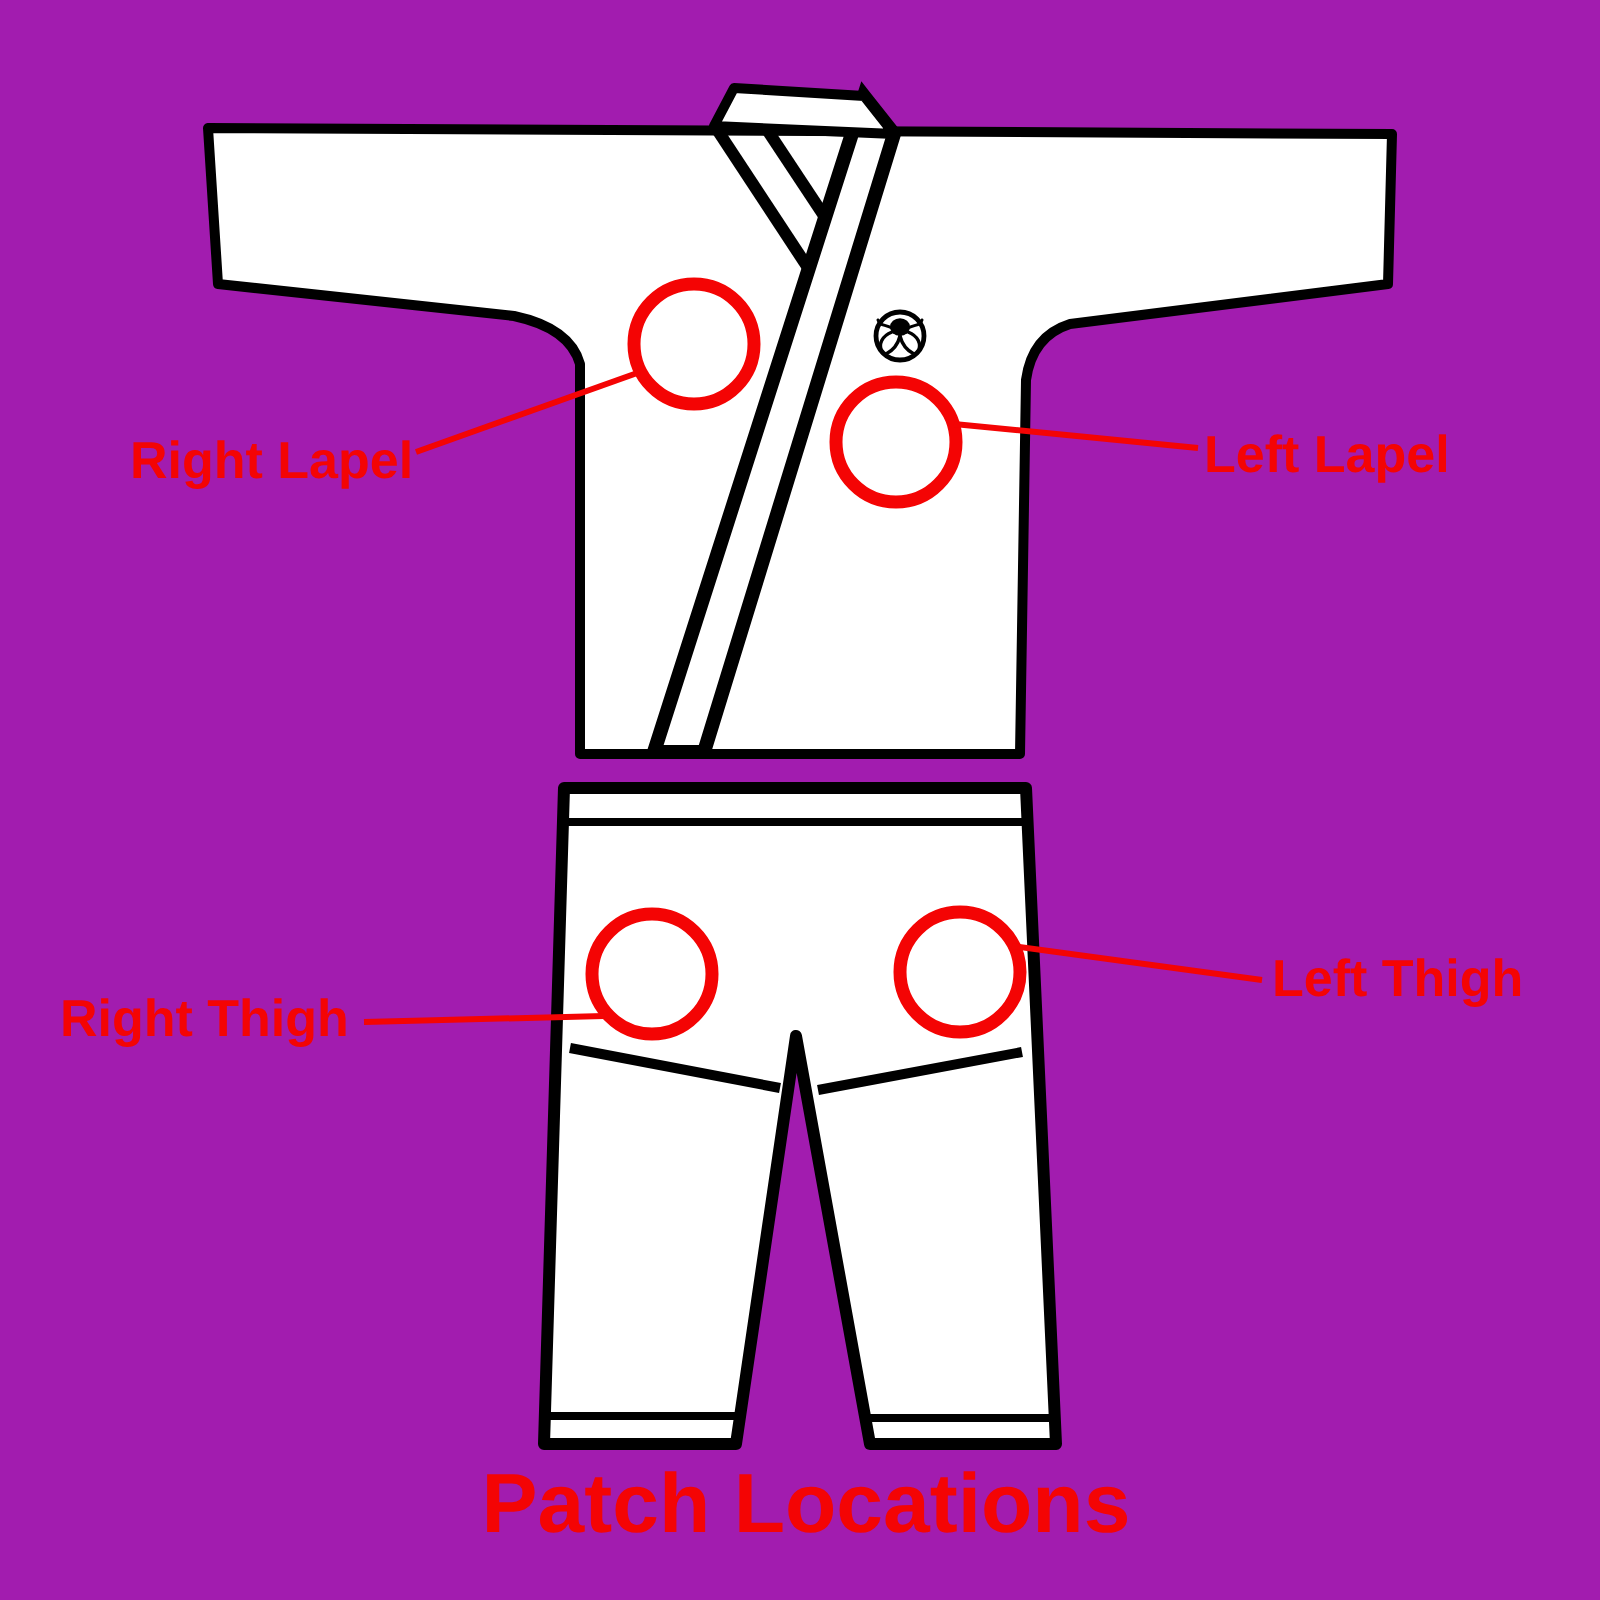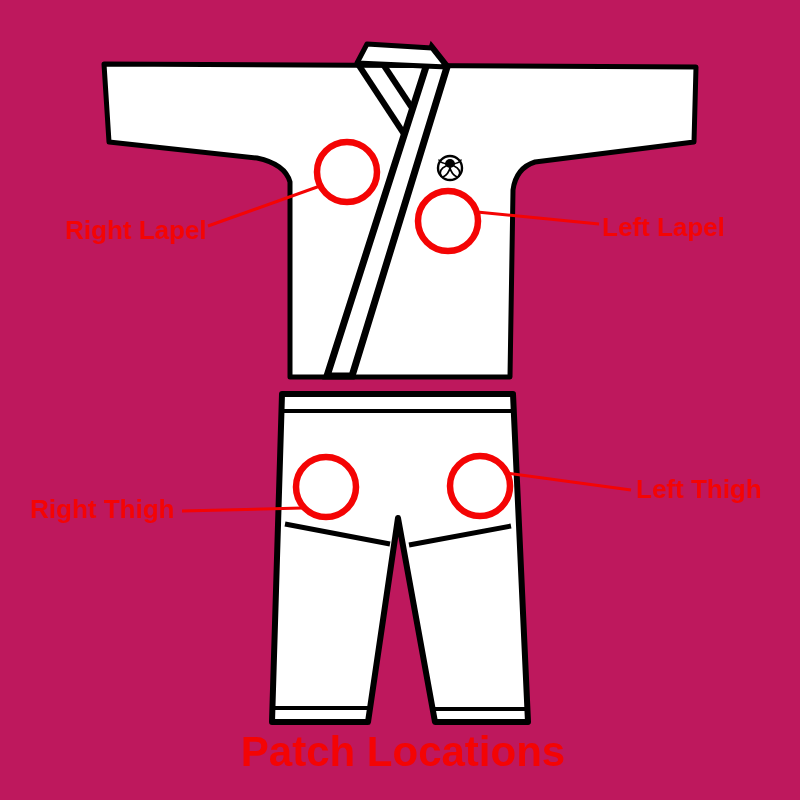--- a/index.html
+++ b/index.html
@@ -4,21 +4,21 @@
 <style>
   html, body {
     margin: 0;
     padding: 0;
     background: #ffffff;
   }
   .canvas {
     position: relative;
     width: 800px;
     height: 800px;
-    background: #be185d;
+    background: #a21caf;
     overflow: hidden;
     font-family: "Liberation Sans", sans-serif;
   }
   svg { display: block; }
   .lbl {
     font-family: "Liberation Sans", sans-serif;
     font-weight: bold;
     font-size: 26px;
   }
   .ttl {

